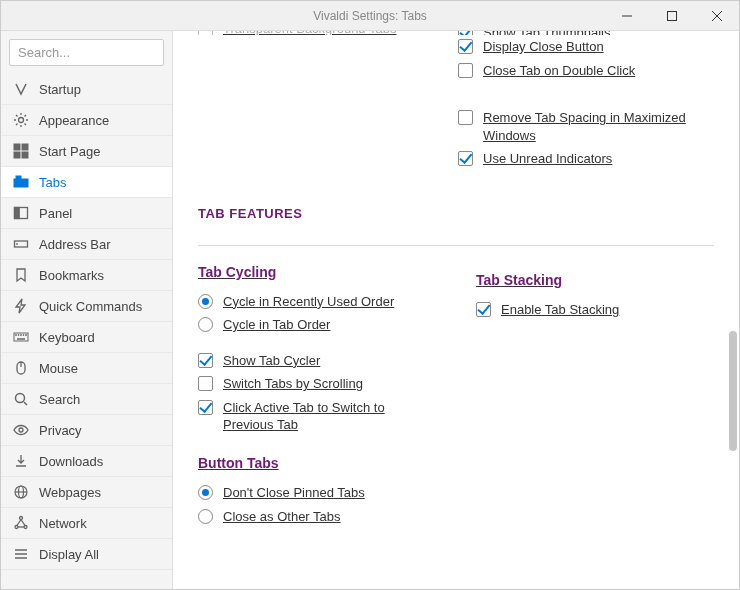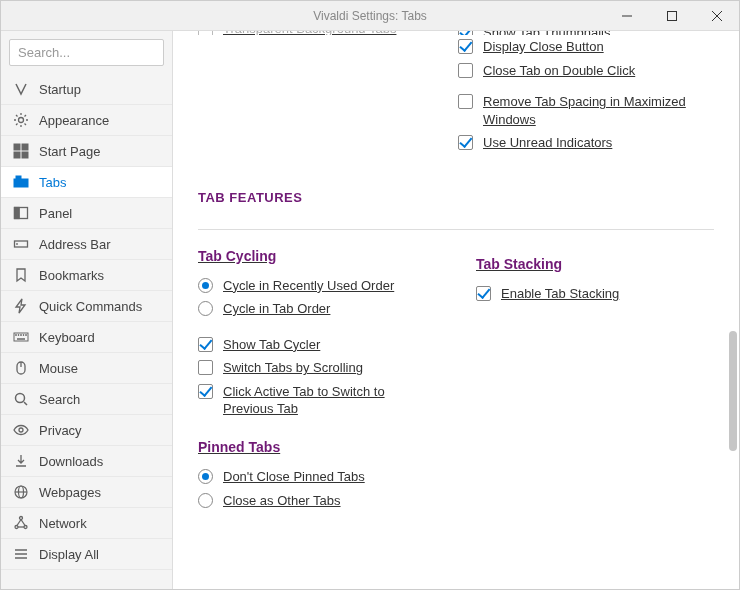--- a/index.html
+++ b/index.html
@@ -240,21 +240,21 @@
           <span class="label-text">Show Tab Thumbnails</span>
         </div>
         <div class="check-row">
           <div class="check-box checked"></div>
           <span class="label-text">Display Close Button</span>
         </div>
         <div class="check-row">
           <div class="check-box"></div>
           <span class="label-text">Close Tab on Double Click</span>
         </div>
-        <div class="check-row" style="margin-top:8px;">
+        <div class="check-row" style="margin-top:24px;">
           <div class="check-box"></div>
           <span class="label-text">Remove Tab Spacing in Maximized Windows</span>
         </div>
         <div class="check-row">
           <div class="check-box checked"></div>
           <span class="label-text">Use Unread Indicators</span>
         </div>
       </div>
     </div>
 
@@ -278,21 +278,21 @@
         </div>
         <div class="check-row">
           <div class="check-box"></div>
           <span class="label-text">Switch Tabs by Scrolling</span>
         </div>
         <div class="check-row">
           <div class="check-box checked"></div>
           <span class="label-text">Click Active Tab to Switch to Previous Tab</span>
         </div>
 
-        <div class="subheader">Pinned Tabs</div>
+        <div class="subheader">Button Tabs</div>
         <div class="radio-row">
           <div class="radio-circle checked"></div>
           <span class="label-text">Don't Close Pinned Tabs</span>
         </div>
         <div class="radio-row">
           <div class="radio-circle"></div>
           <span class="label-text">Close as Other Tabs</span>
         </div>
       </div>
       <div class="col">

